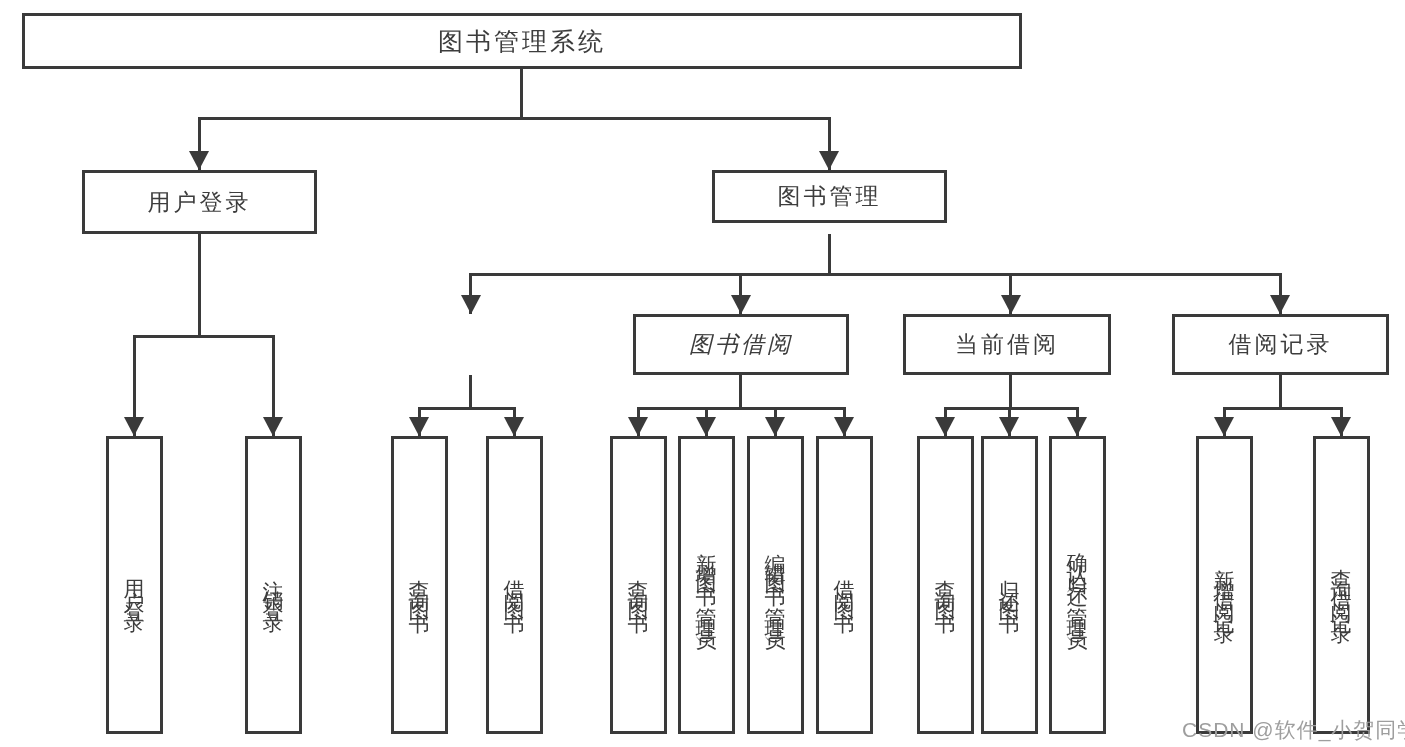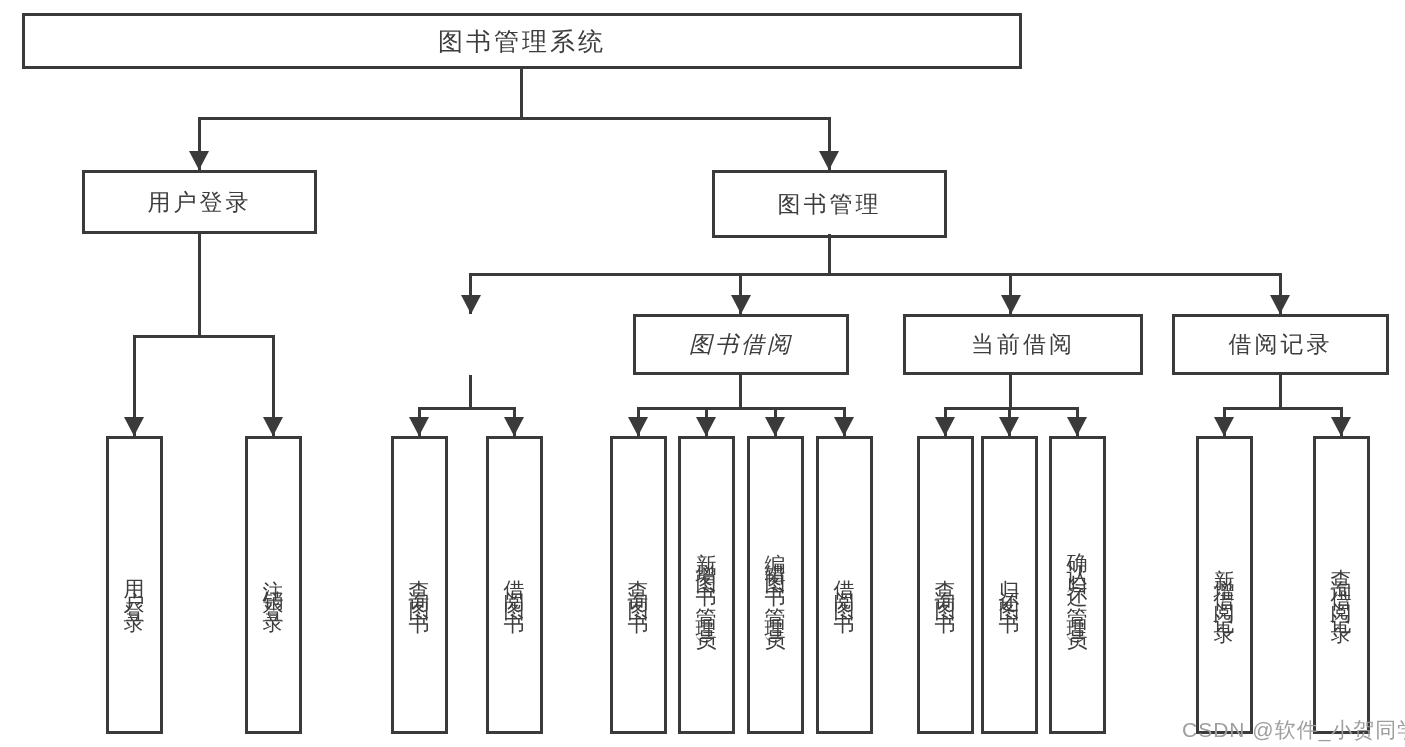--- a/index.html
+++ b/index.html
@@ -47,21 +47,21 @@
   <div class="line" style="left:520px;top:69px;width:3px;height:49px;"></div>
   <div class="line" style="left:198px;top:117px;width:633px;height:3px;"></div>
   <div class="line" style="left:198px;top:117px;width:3px;height:53px;"></div>
   <div class="line" style="left:828px;top:117px;width:3px;height:53px;"></div>
   <div class="arrow" style="left:189px;top:151px;"></div>
   <div class="arrow" style="left:819px;top:151px;"></div>
 
   <div class="box" style="left:82px;top:170px;width:235px;height:64px;">
     <span class="h-label">用户登录</span>
   </div>
-  <div class="box" style="left:712px;top:170px;width:235px;height:68px;">
+  <div class="box" style="left:712px;top:170px;width:235px;height:53px;">
     <span class="h-label">图书管理</span>
   </div>
 
   <div class="line" style="left:198px;top:234px;width:3px;height:104px;"></div>
   <div class="line" style="left:133px;top:335px;width:142px;height:3px;"></div>
   <div class="line" style="left:133px;top:335px;width:3px;height:101px;"></div>
   <div class="line" style="left:272px;top:335px;width:3px;height:101px;"></div>
   <div class="arrow" style="left:124px;top:417px;"></div>
   <div class="arrow" style="left:263px;top:417px;"></div>
 
@@ -72,21 +72,21 @@
   <div class="line" style="left:1009px;top:273px;width:3px;height:41px;"></div>
   <div class="line" style="left:1279px;top:273px;width:3px;height:41px;"></div>
   <div class="arrow" style="left:461px;top:295px;"></div>
   <div class="arrow" style="left:731px;top:295px;"></div>
   <div class="arrow" style="left:1001px;top:295px;"></div>
   <div class="arrow" style="left:1270px;top:295px;"></div>
 
   <div class="box" style="left:633px;top:314px;width:216px;height:61px;font-style:italic;">
     <span class="h-label">图书借阅</span>
   </div>
-  <div class="box" style="left:903px;top:314px;width:240px;height:61px;">
+  <div class="box" style="left:903px;top:314px;width:208px;height:61px;">
     <span class="h-label">当前借阅</span>
   </div>
   <div class="box" style="left:1172px;top:314px;width:217px;height:61px;text-align:center;">
     <span class="h-label">借阅记录</span>
   </div>
 
   <div class="line" style="left:469px;top:375px;width:3px;height:35px;"></div>
   <div class="line" style="left:418px;top:407px;width:98px;height:3px;"></div>
   <div class="line" style="left:418px;top:407px;width:3px;height:29px;"></div>
   <div class="line" style="left:513px;top:407px;width:3px;height:29px;"></div>

